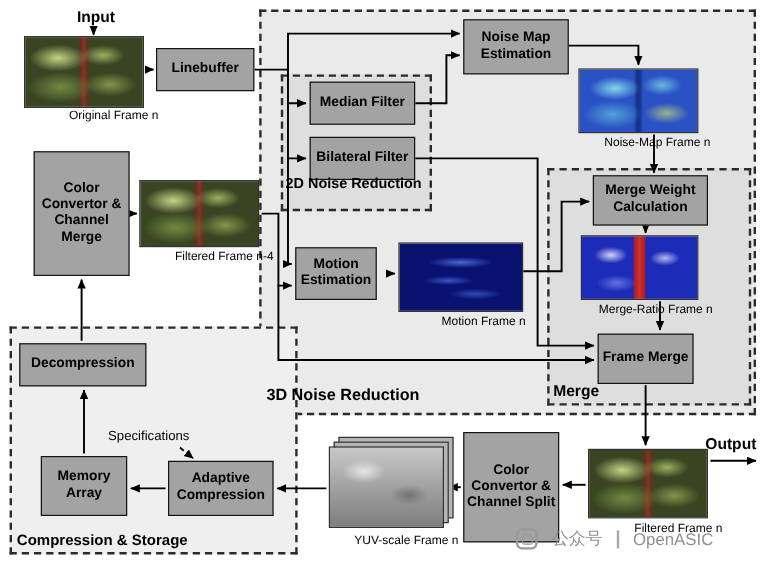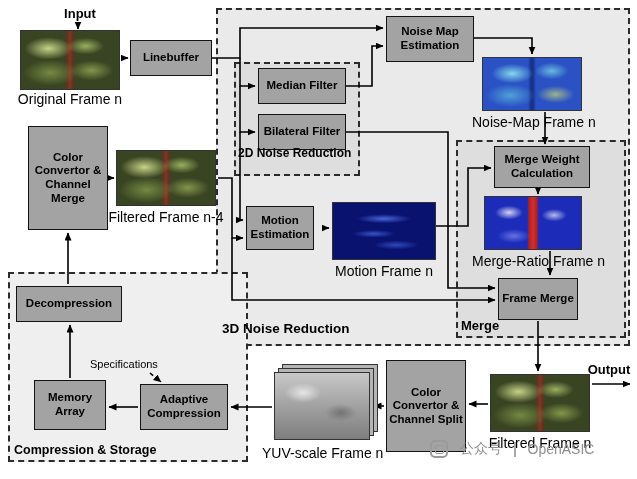--- a/index.html
+++ b/index.html
@@ -7,21 +7,21 @@
           font-family:"Liberation Sans",sans-serif;color:#000;}
   .group{position:absolute;border:2px dashed #2b2b2b;box-sizing:border-box;z-index:1;}
   .g-big{background:#eaeaea;}
   .g-inner{background:#dedede;}
   .g-comp{background:#efefef;}
   .grouplabel{position:absolute;font-weight:bold;z-index:3;white-space:nowrap;}
   .box{position:absolute;background:#a3a3a3;border:1.6px solid #141414;box-sizing:border-box;
        display:flex;align-items:center;justify-content:center;text-align:center;
        font-weight:bold;font-size:11.5px;line-height:1.18;padding:2px;z-index:3;}
   .iolabel{position:absolute;font-weight:bold;font-size:13px;text-align:center;z-index:3;}
-  .caption{position:absolute;font-size:14px;text-align:center;z-index:3;white-space:nowrap;}
+  .caption{position:absolute;font-size:10px;text-align:right;z-index:3;white-space:nowrap;}
   .speclabel{position:absolute;font-size:11px;z-index:3;white-space:nowrap;}
   .ph{position:absolute;border:1px solid #333;box-sizing:border-box;z-index:3;}
   .ph-green{background:
     radial-gradient(ellipse 34px 16px at 28% 30%, rgba(205,220,140,.95), rgba(205,220,140,0) 70%),
     radial-gradient(ellipse 26px 12px at 66% 26%, rgba(170,195,105,.85), rgba(170,195,105,0) 70%),
     radial-gradient(ellipse 38px 18px at 30% 72%, rgba(130,155,75,.8), rgba(130,155,75,0) 72%),
     radial-gradient(ellipse 30px 14px at 72% 68%, rgba(150,170,85,.8), rgba(150,170,85,0) 72%),
     linear-gradient(90deg,#394422 0%,#394422 45%,#63301f 47%,#7a3a24 50%,#63301f 53%,#394422 55%,#394422 100%);}
   .ph-noisemap{background:
     radial-gradient(ellipse 30px 14px at 30% 30%, rgba(140,230,240,.9), rgba(140,230,240,0) 70%),

